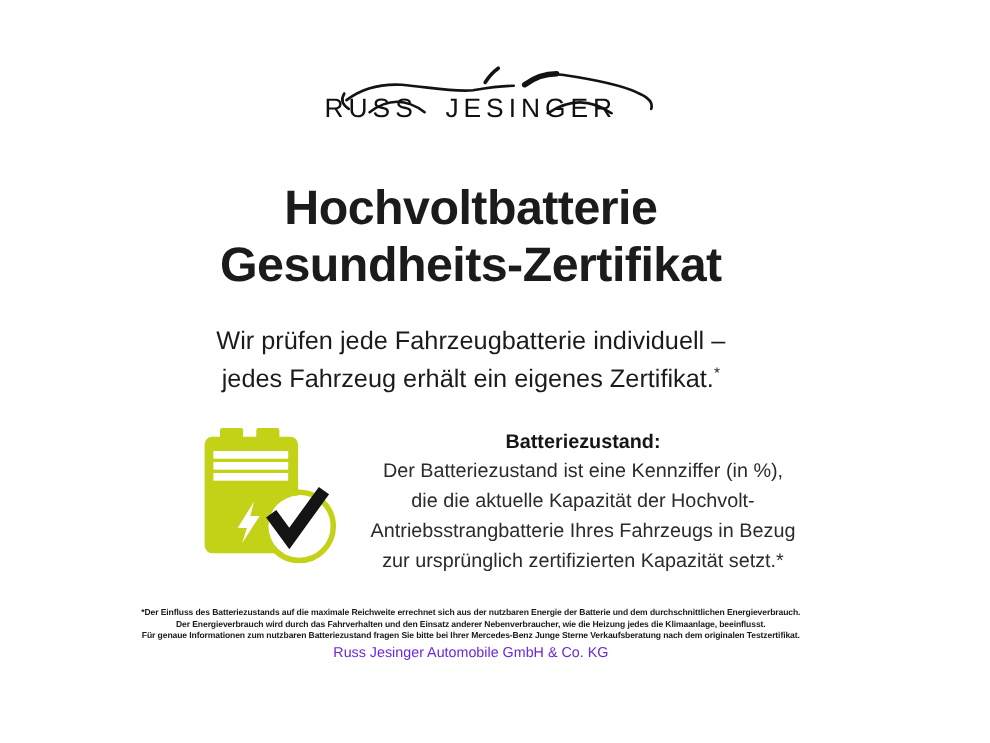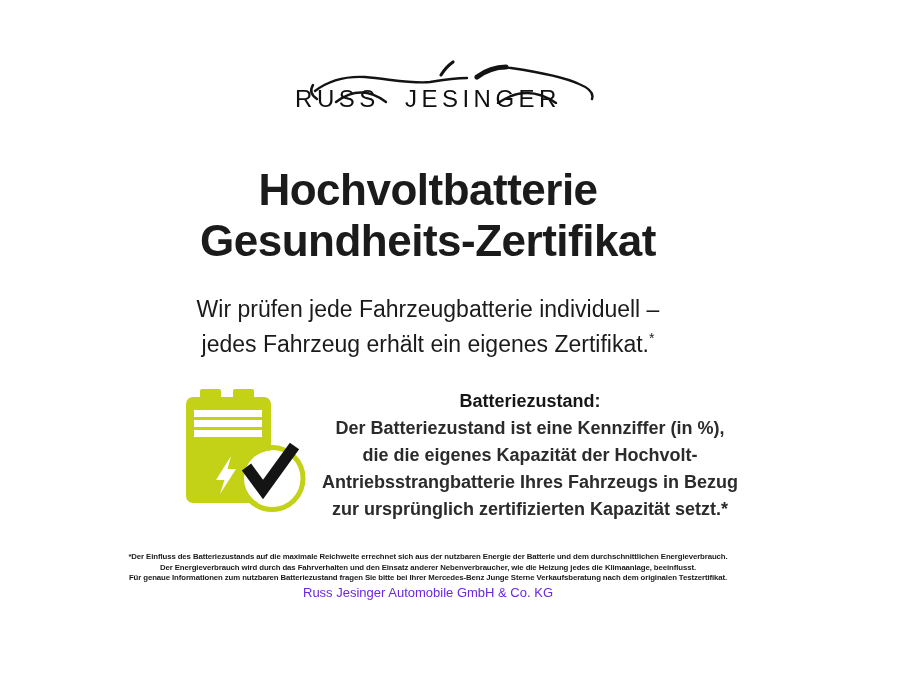--- a/index.html
+++ b/index.html
@@ -24,21 +24,21 @@
     color:#1b1b1b;letter-spacing:-0.5px;}
 
   
   .subheading{top:292px;font-size:23px;line-height:35px;font-weight:400;color:#1b1b1b;}
   .subheading sup{font-size:14px;vertical-align:super;line-height:0;}
 
   
   .battery-icon{left:180px;top:384px;width:132px;height:132px;}
   .info-text{left:320px;top:388px;width:420px;text-align:center;}
   .info-title{font-size:18px;line-height:27px;font-weight:700;color:#161616;}
-  .info-line{font-size:18px;line-height:27px;font-weight:700;color:#2b2b2b;}
+  .info-line{font-size:18px;line-height:27px;font-weight:400;color:#2b2b2b;}
 
   
   .fine-print{top:552px;font-size:7.8px;line-height:10.5px;font-weight:700;
     color:#1a1a1a;letter-spacing:-0.1px;}
 
   
   .footer{top:584px;font-size:13px;line-height:18px;font-weight:400;color:#6d28d9;}
 </style>
 </head>
 <body>
@@ -88,21 +88,21 @@
 
   <circle cx="92" cy="94.5" r="31" stroke="#c3d117" stroke-width="5" fill="none"></circle>
   <circle cx="92" cy="94.5" r="28" fill="#ffffff"></circle>
 
   <path d="M 66.5 83 L 83 105.5 L 114.5 62" stroke="#141414" stroke-width="11.5" fill="none" stroke-linejoin="miter"></path>
 </svg>
 
 <div class="abs info-text">
   <div class="info-title">Batteriezustand:</div>
   <div class="info-line">Der Batteriezustand ist eine Kennziffer (in %),</div>
-  <div class="info-line">die die eigenes Kapazität der Hochvolt-</div>
+  <div class="info-line">die die aktuelle Kapazität der Hochvolt-</div>
   <div class="info-line">Antriebsstrangbatterie Ihres Fahrzeugs in Bezug</div>
   <div class="info-line">zur ursprünglich zertifizierten Kapazität setzt.*</div>
 </div>
 
 <div class="abs centered fine-print">
   <div>*Der Einfluss des Batteriezustands auf die maximale Reichweite errechnet sich aus der nutzbaren Energie der Batterie und dem durchschnittlichen Energieverbrauch.</div>
   <div>Der Energieverbrauch wird durch das Fahrverhalten und den Einsatz anderer Nebenverbraucher, wie die Heizung jedes die Klimaanlage, beeinflusst.</div>
   <div>Für genaue Informationen zum nutzbaren Batteriezustand fragen Sie bitte bei Ihrer Mercedes-Benz Junge Sterne Verkaufsberatung nach dem originalen Testzertifikat.</div>
 </div>
 

